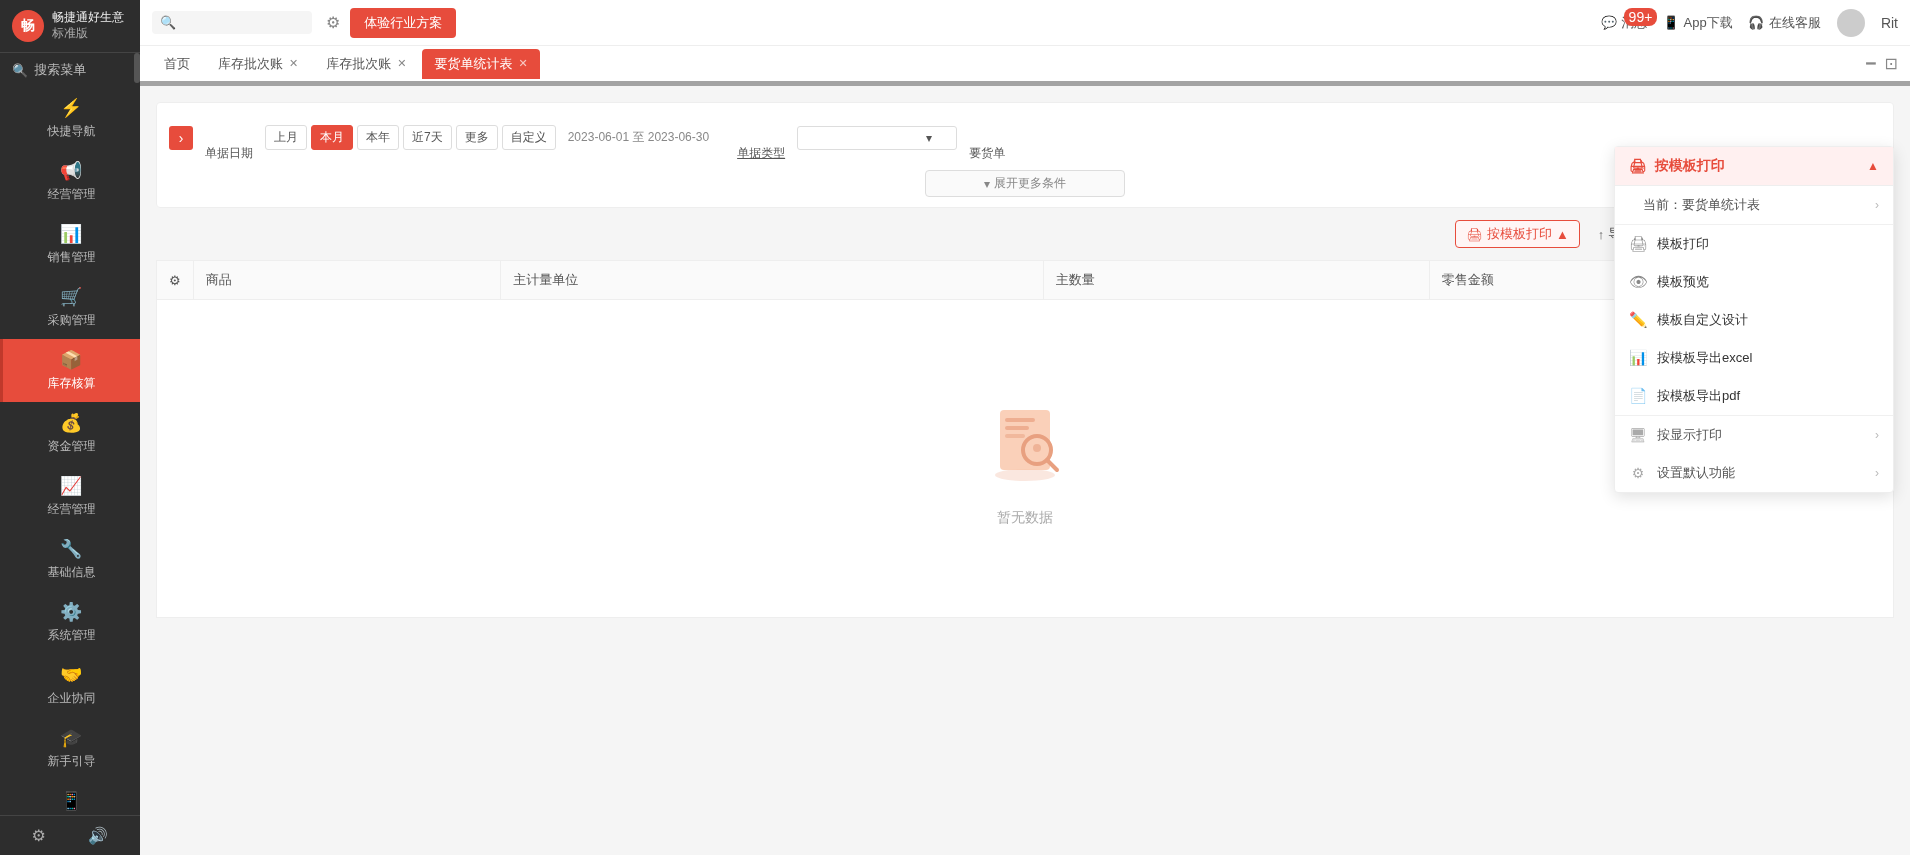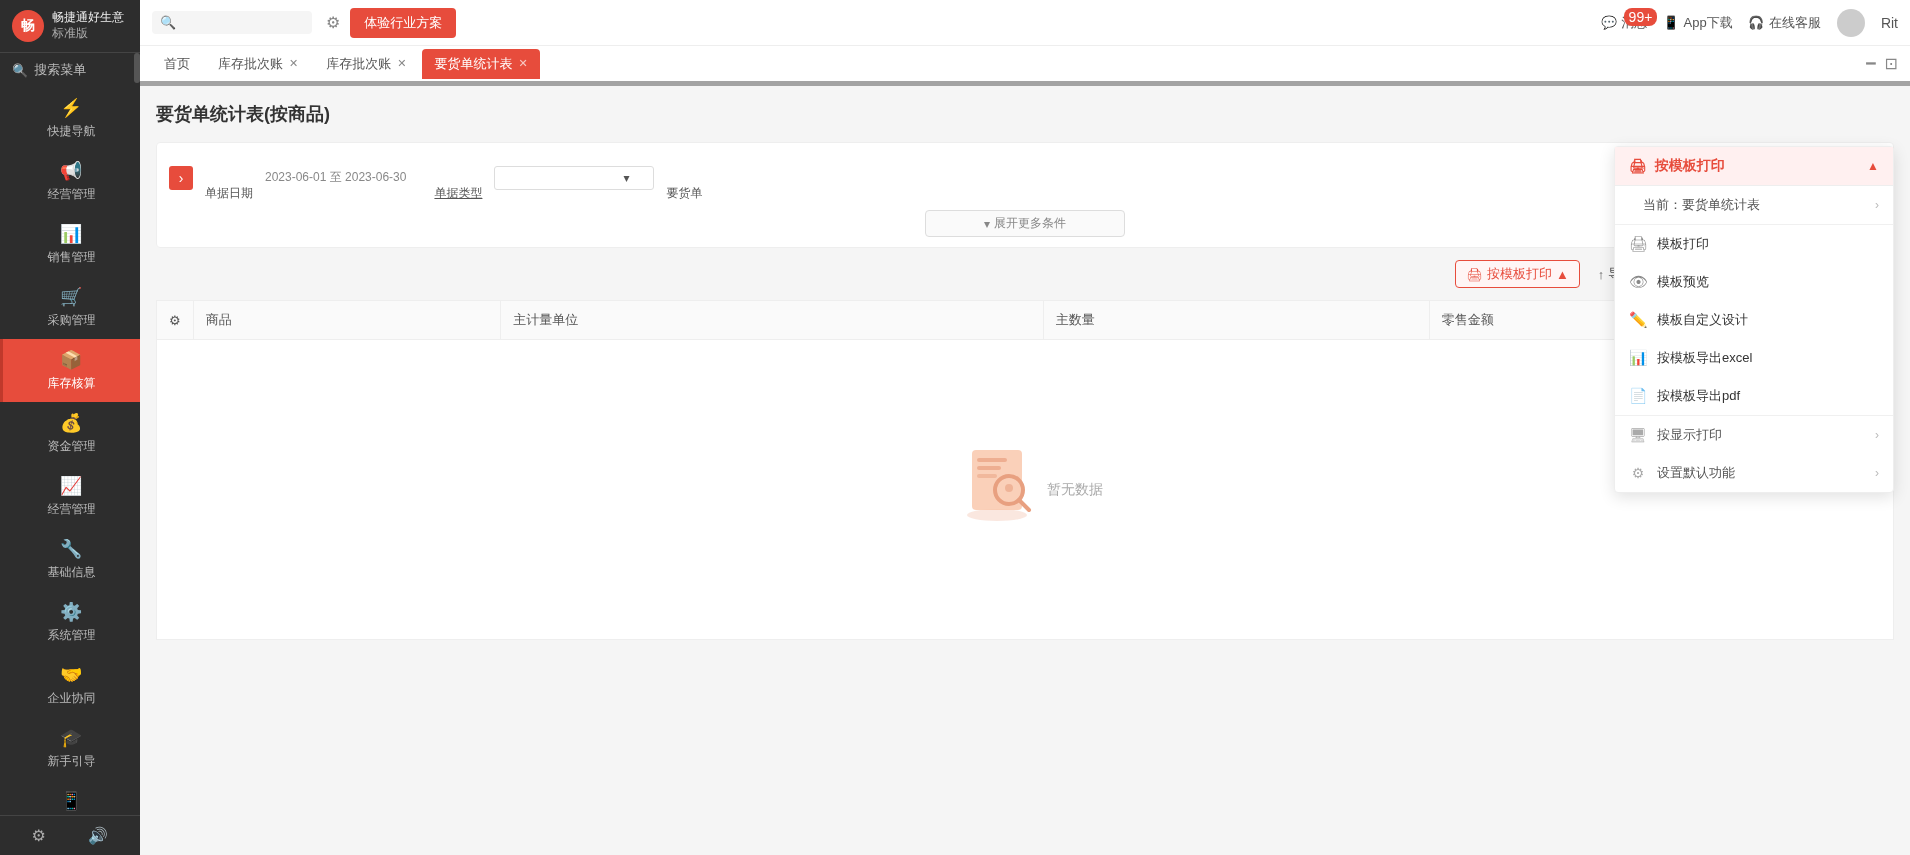--- a/index.html
+++ b/index.html
@@ -353,21 +353,21 @@
       border: 1px solid #eee;
       padding: 10px 12px;
       font-size: 13px;
       color: #333;
     }
     .gear-th { width: 32px; text-align: center; }
 
     
     .empty-state {
       display: flex;
-      flex-direction: row;
+      flex-direction: column;
       align-items: center;
       justify-content: center;
       padding: 80px 0;
     }
     .empty-text {
       font-size: 14px;
       color: #aaa;
     }
 
     
@@ -553,27 +553,34 @@
       <span>要货单统计表</span>
       <span class="close-btn">✕</span>
     </div>
     <div class="tabbar-right">
       <span class="tabbar-ctrl">🗕</span>
       <span class="tabbar-ctrl">⊡</span>
     </div>
   </div>
 
   <div class="content">
-    <div class="page-title">要货单统计表(按商品)</div>
 
     <div class="filter-bar">
       <div class="filter-row">
         <button class="red-arrow-btn">›</button>
 
         <span class="date-label">单据日期</span>
+        <div style="display:flex;gap:4px;align-items:center;">
+          <button class="date-btn">上月</button>
+          <button class="date-btn active">本月</button>
+          <button class="date-btn">本年</button>
+          <button class="date-btn">近7天</button>
+          <button class="date-btn">更多</button>
+          <button class="date-btn">自定义</button>
+        </div>
         <div style="display:flex;flex-direction:column;">
           <span style="font-size:12px;color:#888;">2023-06-01 至 2023-06-30</span>
         </div>
 
         <span class="date-label" style="margin-left:16px;text-decoration:underline;">单据类型</span>
         <div class="select-box">
           <span></span>
           <span>▾</span>
         </div>
 

